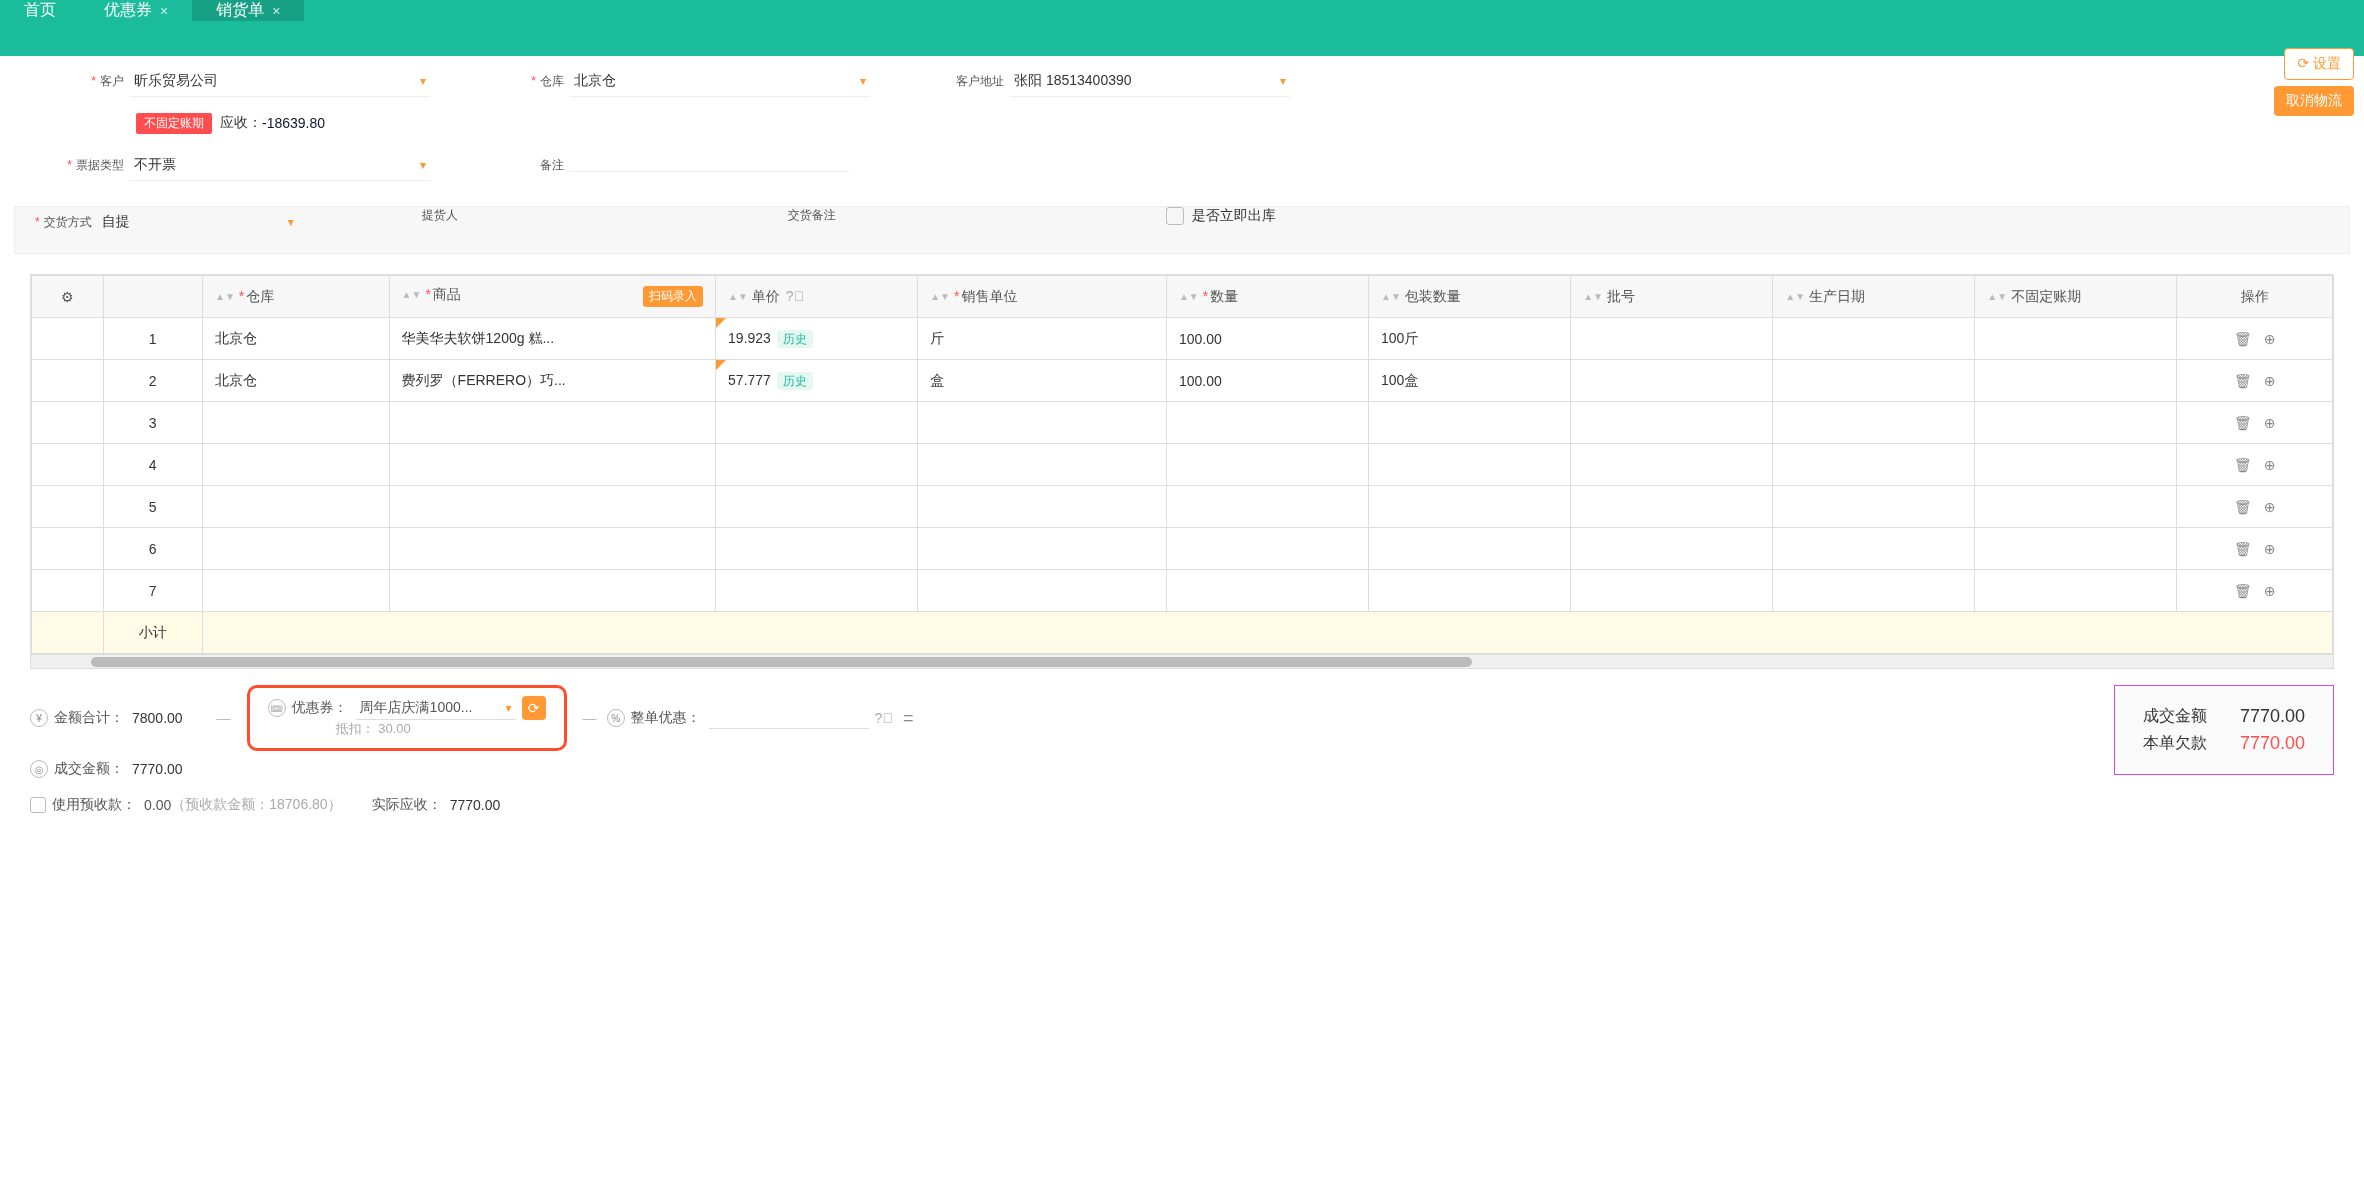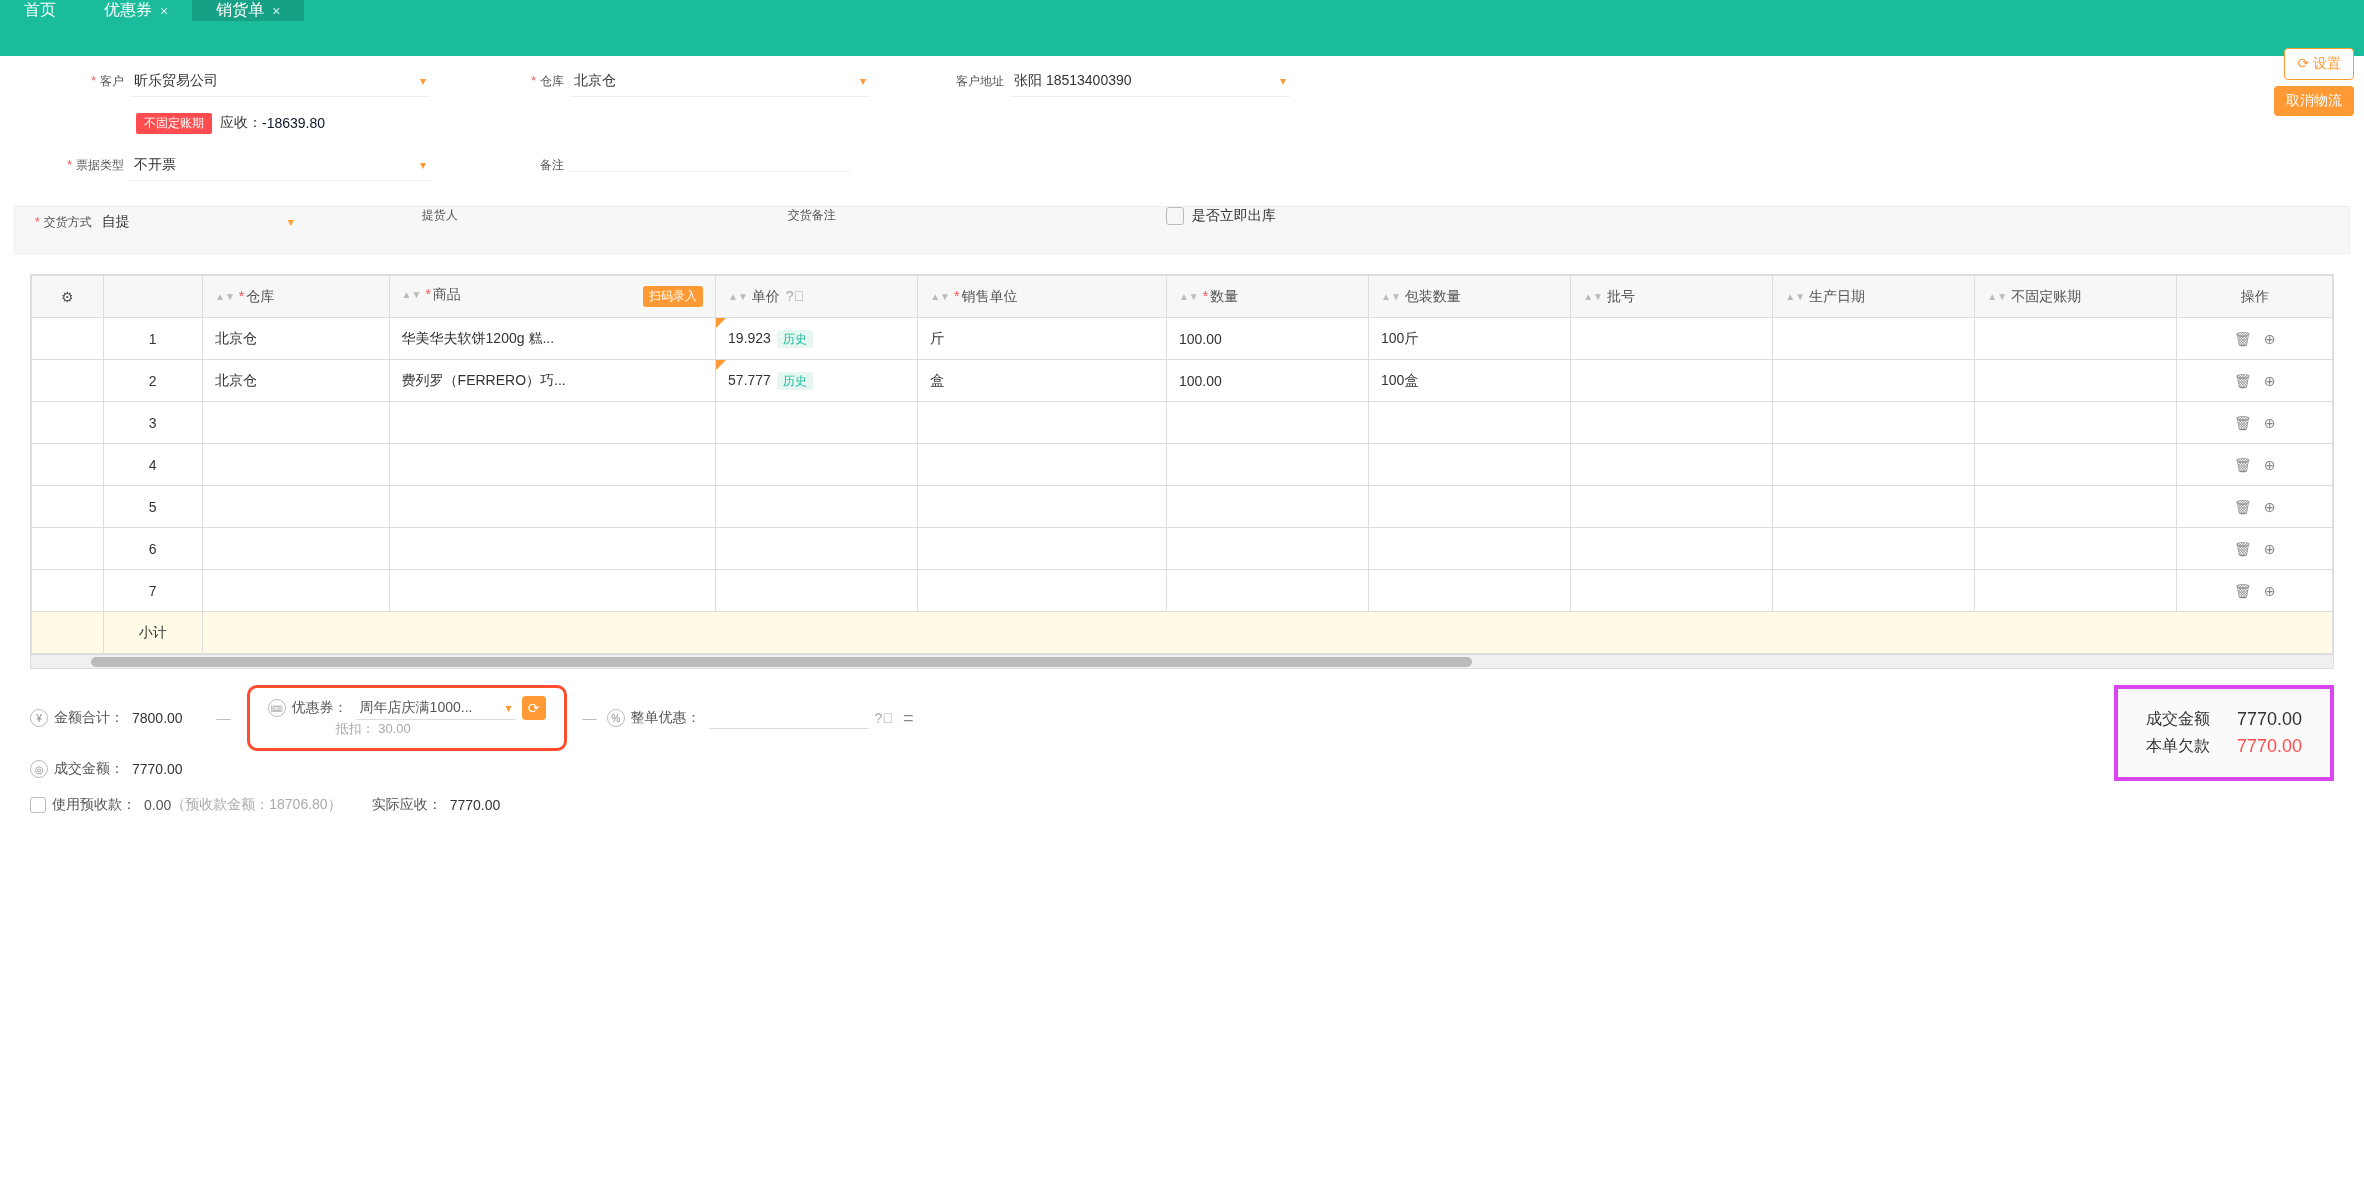--- a/index.html
+++ b/index.html
@@ -67,21 +67,21 @@
 .fline .val2 { color: #333; margin-right: 24px; }
 .circ { width: 18px; height: 18px; border: 1px solid #bbb; border-radius: 50%; display: inline-flex; align-items: center; justify-content: center; font-size: 10px; color: #888; margin-right: 6px; }
 .dash { color: #bbb; margin: 0 10px; }
 
 .coupon-box { border: 3px solid #ff4d2d; border-radius: 10px; padding: 8px 18px 10px; display: inline-flex; flex-direction: column; margin: 0 6px; }
 .coupon-row1 { display: flex; align-items: center; }
 .coupon-sel { border-bottom: 1px solid #ddd; min-width: 160px; padding: 2px 4px; display: flex; align-items: center; justify-content: space-between; }
 .refresh-btn { width: 24px; height: 24px; background: #ff9933; border-radius: 4px; color: #fff; display: inline-flex; align-items: center; justify-content: center; margin-left: 6px; font-size: 14px; }
 .coupon-row2 { color: #aaa; font-size: 13px; padding-left: 68px; }
 
-.summary-box { border: 4px solid #d946ef; background: #fafafa; padding: 14px 28px; min-width: 220px; margin-left: 28px; }
+.summary-box { border: 1px solid #d946ef; background: #fafafa; padding: 14px 28px; min-width: 220px; margin-left: 28px; }
 .summary-box .srow { display: flex; justify-content: space-between; font-size: 16px; margin: 6px 0; }
 .summary-box .srow .sval { font-size: 18px; }
 .srow.due .sval { color: #ff4d4f; }
 
 .q-icon { color: #aaa; margin-left: 6px; }
 .eq-icon { color: #888; font-size: 18px; margin-left: 10px; }
 .gray { color: #aaa; }
 .chk2 { width: 16px; height: 16px; border: 1px solid #bbb; border-radius: 3px; margin-right: 6px; display: inline-block; vertical-align: middle; }
 </style>
 </head>

